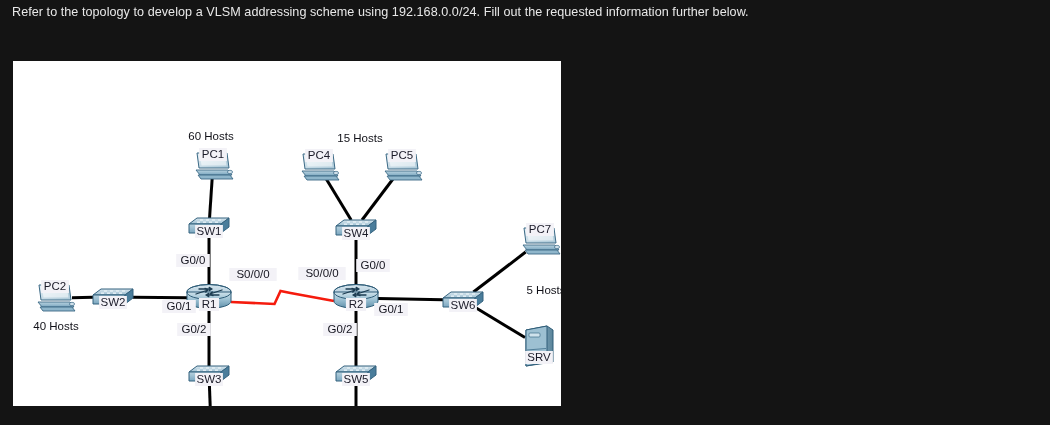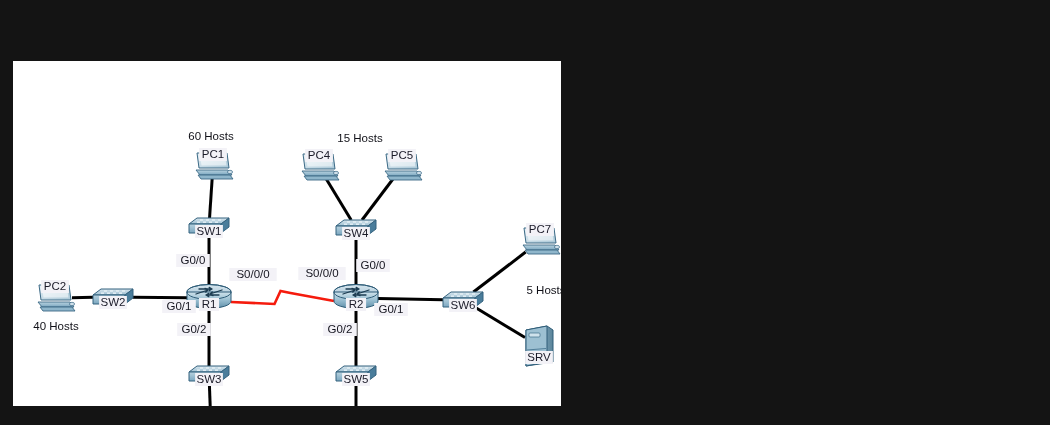--- a/index.html
+++ b/index.html
@@ -58,20 +58,21 @@
     font-size: 11.5px;
     fill: #15151f;
   }
   .lbl-bg { fill: #f3f2f7; }
 </style>
 </head>
 <body>
 
 <div id="page">
 
+  <div id="instruction">Refer to the topology to develop a VLSM addressing scheme using 192.168.0.0/24.  Fill out the requested information further below.</div>
 
   <div id="topology-panel">
     <svg id="topo-svg" viewBox="0 0 548 345">
       <defs>
         <linearGradient id="gradBodyTop" x1="0" y1="0" x2="0" y2="1">
           <stop offset="0%" stop-color="#d7e6ee"></stop>
           <stop offset="100%" stop-color="#9fc0d2"></stop>
         </linearGradient>
         <linearGradient id="gradBodyFront" x1="0" y1="0" x2="0" y2="1">
           <stop offset="0%" stop-color="#b9d3e0"></stop>

